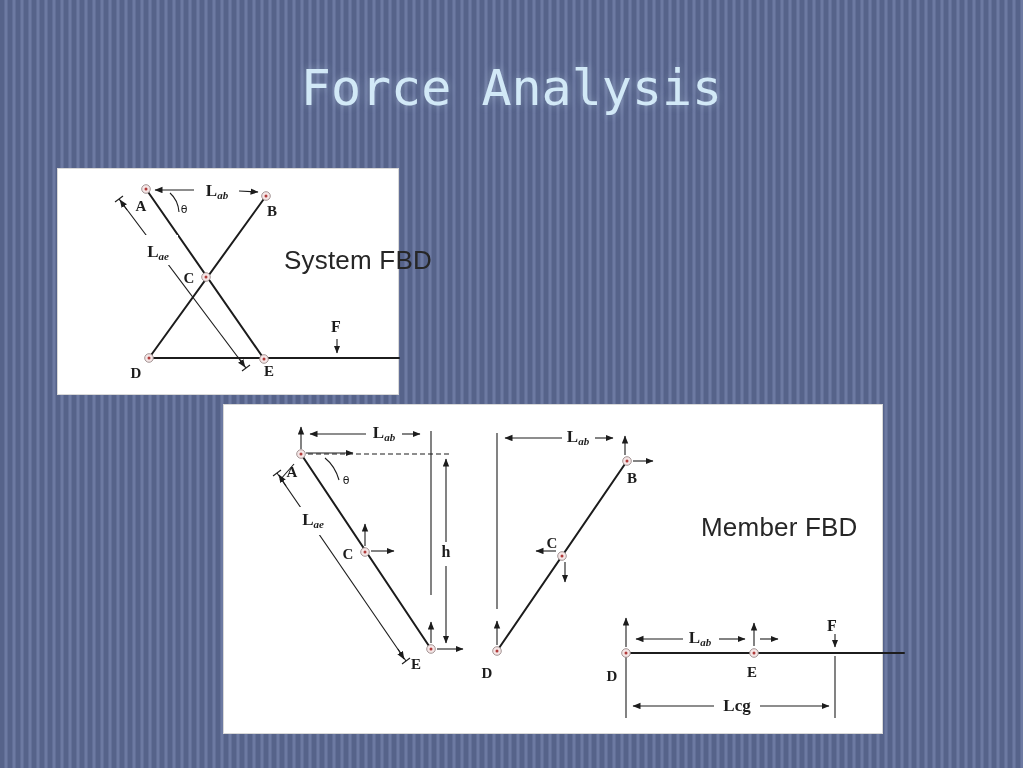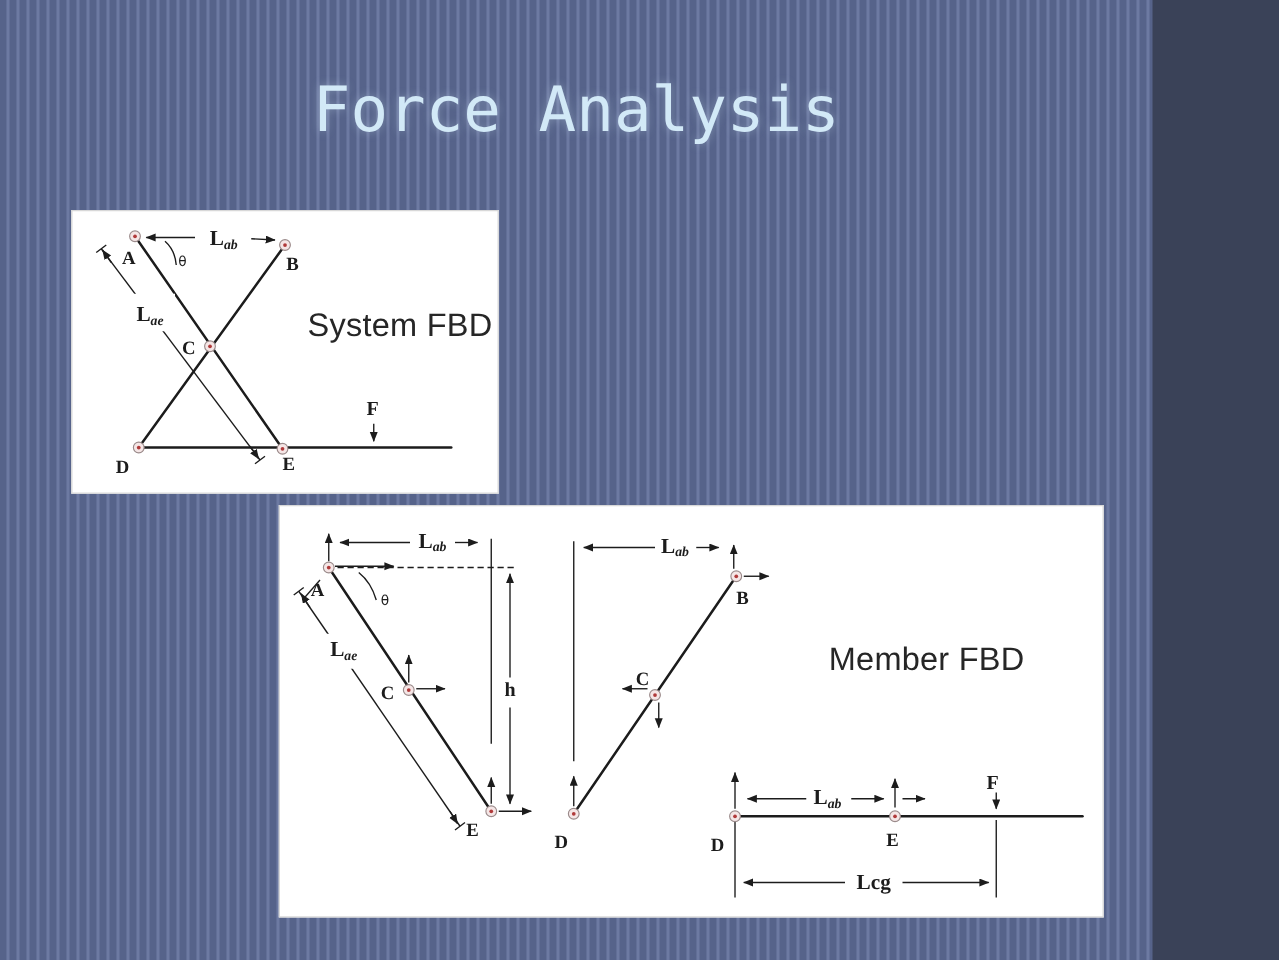--- a/index.html
+++ b/index.html
@@ -1,32 +1,32 @@
 <!DOCTYPE html>
 <html><head>
 <meta charset="utf-8">
 <style>
   html,body{margin:0;padding:0;background:#3a4258;}
   .slide{
-    position:relative;width:922px;height:768px;overflow:hidden;
+    position:relative;width:1023px;height:768px;overflow:hidden;
     background:repeating-linear-gradient(to right,
       #56638a 0px,#56638a 4.5px,
       #626f97 4.5px,#626f97 5.5px,
       #6d7aa2 5.5px,#6d7aa2 7px,
       #626f97 7px,#626f97 8px);
     font-family:"Liberation Sans",sans-serif;
   }
   .title{
     position:absolute;left:0;right:0;top:58px;text-align:center;
     font-family:"DejaVu Sans Mono",monospace;
     font-size:50px;line-height:60px;color:#d2e9f7;
     text-shadow:0 0 8px rgba(210,233,247,.35);
     white-space:pre;
   }
-  .panel{position:absolute;background:#ffffff;border:1px solid #d8d8d8;box-sizing:border-box;}
+  .panel{position:absolute;background:#ffffff;border:1px solid #d8d8d8;box-sizing:border-box;padding-left:38px;}
   .panel-system{left:57px;top:168px;width:342px;height:227px;}
   .panel-member{left:223px;top:404px;width:660px;height:330px;}
   svg{display:block;}
   .member{stroke:#1c1c1c;stroke-width:2;fill:none;stroke-linecap:round;}
   .dim{stroke:#1c1c1c;stroke-width:1.1;fill:none;}
   .dash{stroke:#1c1c1c;stroke-width:1.1;fill:none;stroke-dasharray:5 3;}
   .pin .outer{fill:#f5e6e6;stroke:#9a8a8a;stroke-width:.9;}
   .pin .dot{fill:#b03a3a;stroke:none;}
   text{fill:#1c1c1c;}
   .plabel{font-family:"Liberation Serif",serif;font-weight:bold;font-size:15px;}

